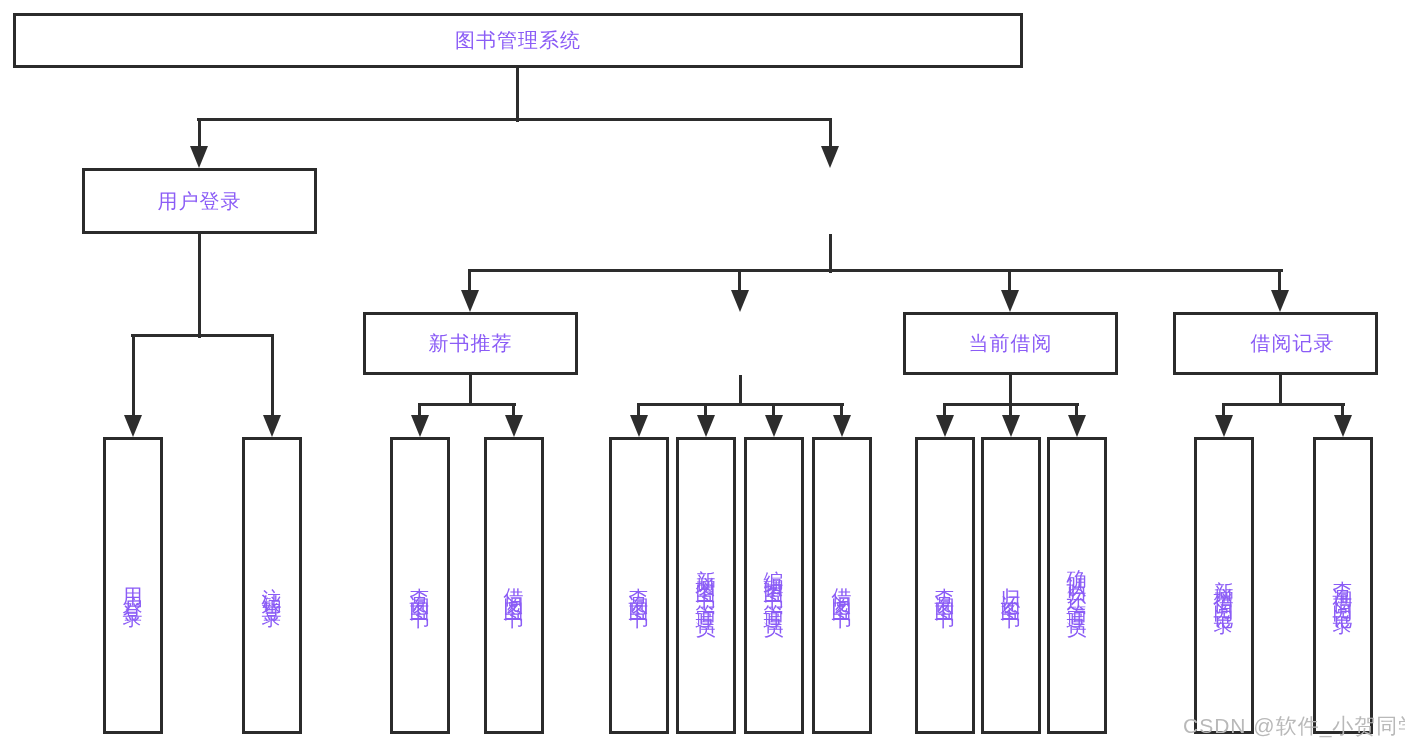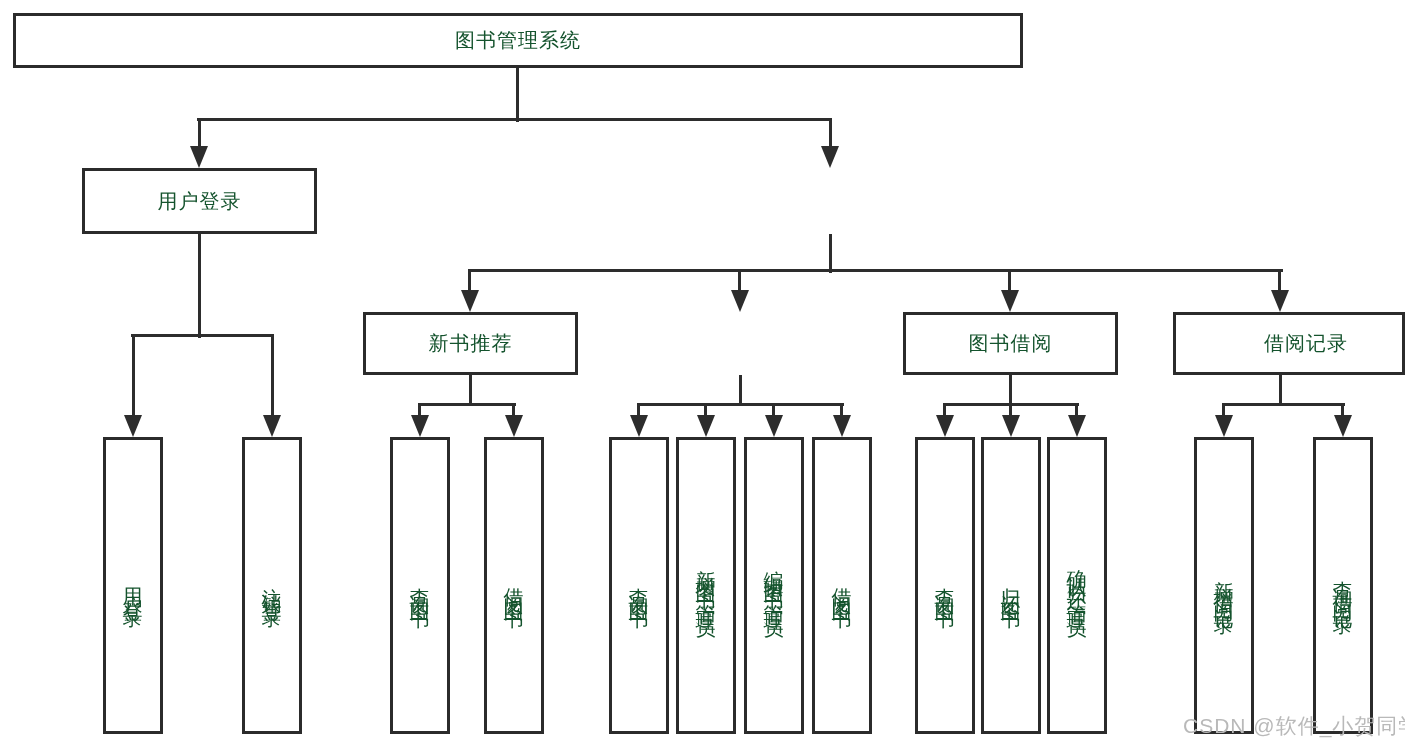--- a/index.html
+++ b/index.html
@@ -12,21 +12,21 @@
     overflow: hidden;
   }
   .box {
     position: absolute;
     box-sizing: border-box;
     border: 3px solid #2b2b2b;
     background: #ffffff;
     display: flex;
     align-items: center;
     justify-content: center;
-    color: #14532d;
+    color: #8b5cf6;
   }
   .box .lbl {
     font-size: 20px;
     letter-spacing: 1px;
     white-space: nowrap;
   }
   .vbox .lbl {
     writing-mode: vertical-rl;
     text-orientation: mixed;
     font-size: 20px;
@@ -90,23 +90,23 @@
   <div class="arr" style="left:731px; top:290px;"></div>
   <div class="vl" style="left:1008px; top:269px; height:23px;"></div>
   <div class="arr" style="left:1001px; top:290px;"></div>
   <div class="vl" style="left:1278px; top:269px; height:23px;"></div>
   <div class="arr" style="left:1271px; top:290px;"></div>
 
   <div class="box" style="left:363px; top:312px; width:215px; height:63px;">
     <span class="lbl">新书推荐</span>
   </div>
   <div class="box" style="left:903px; top:312px; width:215px; height:63px;">
-    <span class="lbl">图书借阅</span>
+    <span class="lbl">当前借阅</span>
   </div>
-  <div class="box" style="left:1173px; top:312px; width:232px; height:63px;padding-left:34px;">
+  <div class="box" style="left:1173px; top:312px; width:205px; height:63px;padding-left:34px;">
     <span class="lbl">借阅记录</span>
   </div>
 
   <div class="vl" style="left:469px; top:375px; height:30px;"></div>
   <div class="hl" style="left:418px; top:403px; width:98px;"></div>
   <div class="vl" style="left:418px; top:403px; height:14px;"></div>
   <div class="arr" style="left:411px; top:415px;"></div>
   <div class="vl" style="left:512px; top:403px; height:14px;"></div>
   <div class="arr" style="left:505px; top:415px;"></div>
 

